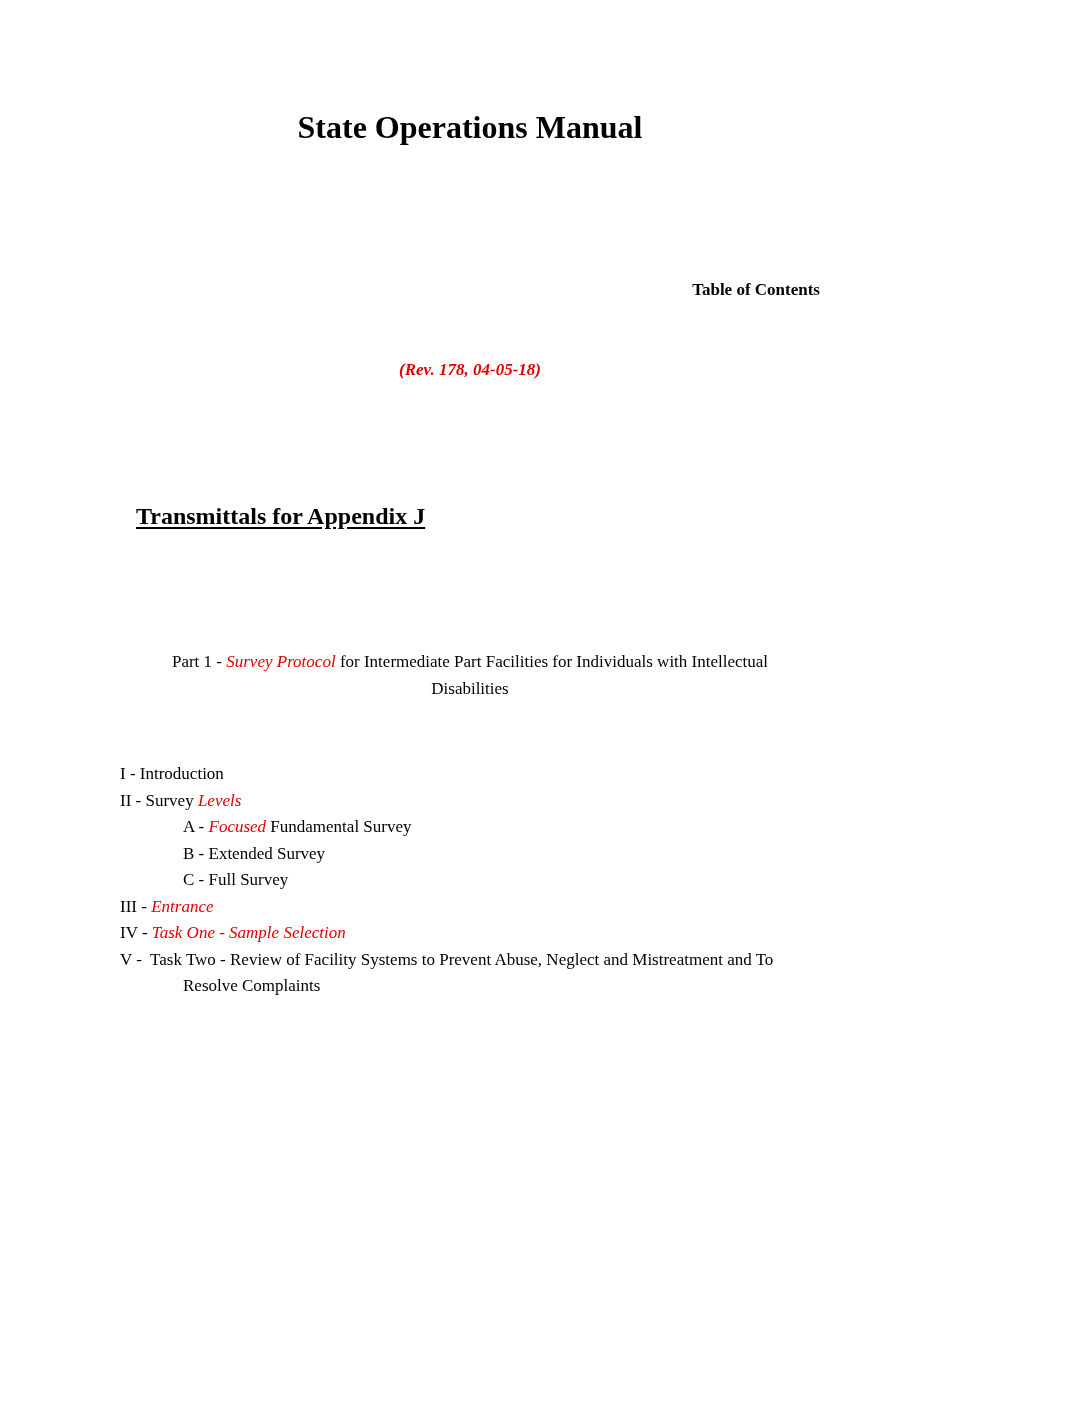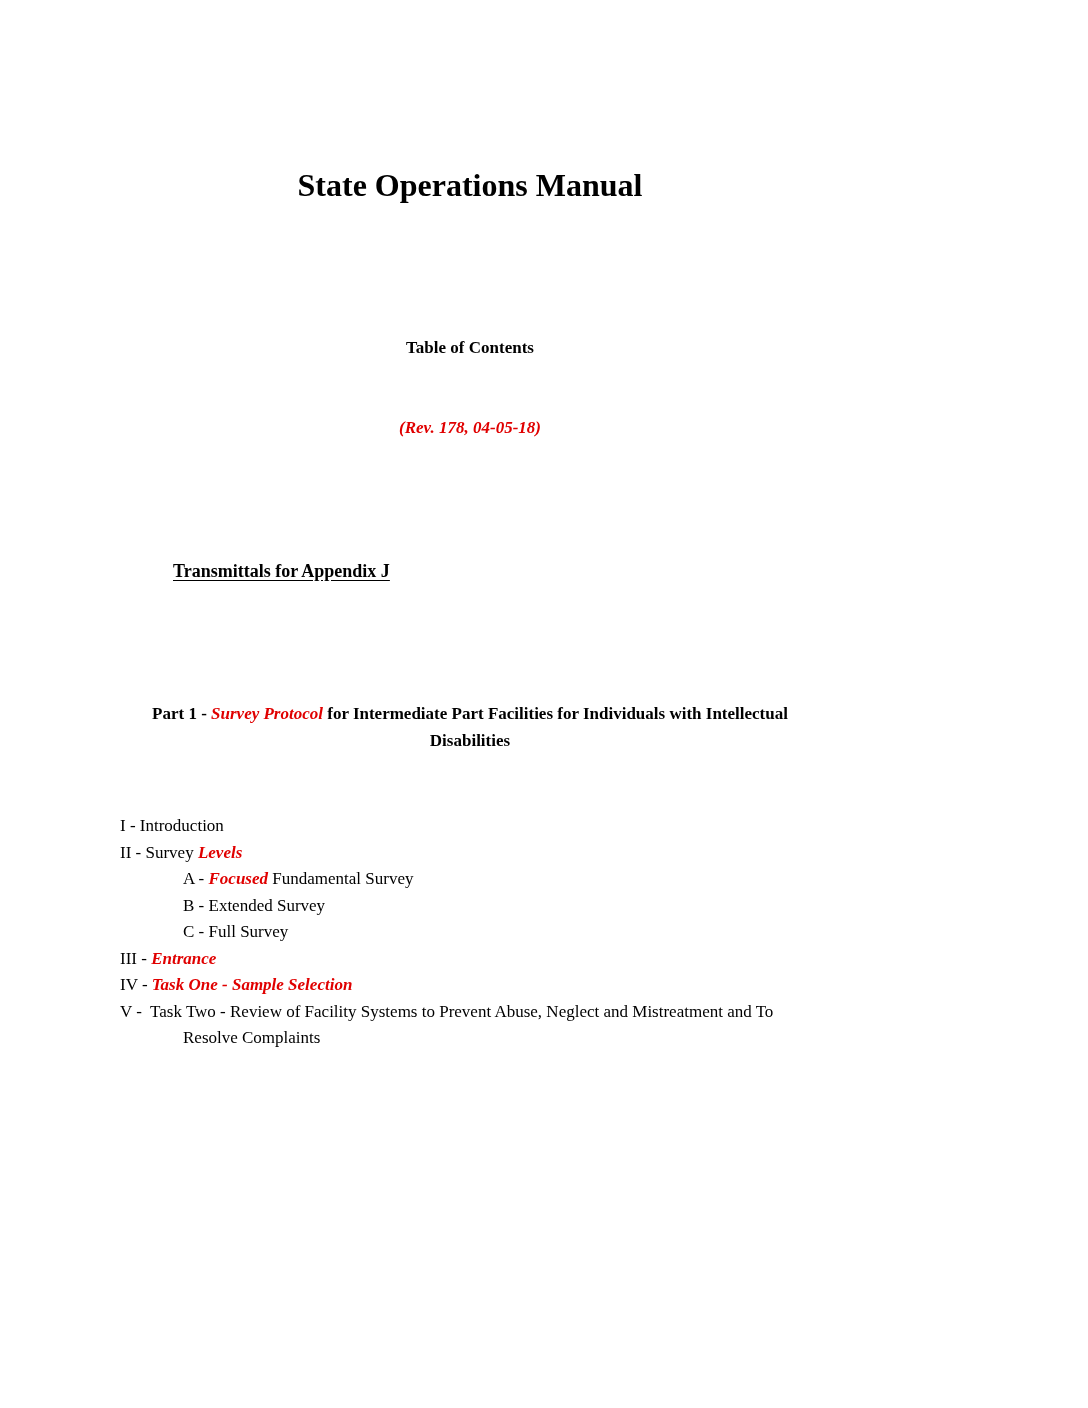--- a/index.html
+++ b/index.html
@@ -6,74 +6,73 @@
   * { margin: 0; padding: 0; box-sizing: border-box; }
   html, body {
     width: 1088px; height: 1408px;
     background: var(--paper);
     color: var(--ink);
     font-family: "Liberation Serif", serif;
     overflow: hidden;
   }
   .page {
     width: 940px; height: 1408px;
-    padding: 114px 120px 0 120px;
+    padding: 56px 120px 0 120px;
     white-space: pre-wrap;
   }
   .doc-title {
     text-align: center;
     font-size: 32px;
     font-weight: bold;
     line-height: 1.1;
   }
   .doc-subtitle {
     text-align: center;
     font-size: 24px;
     font-weight: bold;
     line-height: 38px;
     margin-top: 22px;
   }
   .toc-heading {
-    text-align: center;
+    text-align: right;
     font-size: 17px;
     font-weight: bold;
     line-height: 26px;
     margin-top: 60px;
   }
   .revision {
     text-align: center;
     font-size: 17px;
     font-weight: bold;
     font-style: italic;
     color: var(--red);
     line-height: 26px;
   }
   .transmittals {
-    font-size: 18px;
+    font-size: 24px;
     font-weight: bold;
     text-decoration: underline;
     text-underline-offset: 3px;
     margin-top: 48px;
     display: inline-block;
     color: var(--ink);
-    margin-left: 37px;
   }
   .part-heading {
     text-align: center;
     font-size: 17px;
     line-height: 26.5px;
     margin-top: 47px;
   }
   .toc-list { margin-top: 5px; font-size: 17px; }
   .toc-line { line-height: 26.5px; }
   .toc-line.lvl0  { padding-left: 0; }
   .toc-line.lvl1  { padding-left: 63px; }
   .sg-plain { color: var(--ink); }
-  .sg-bold { color: var(--ink); font-weight: bold; }
-  .sg-redbold { color: var(--red); font-weight: bold; font-style: italic; }
+  .sg-bold { color: var(--ink); font-weight: normal; }
+  .sg-redbold { color: var(--red); font-weight: normal; font-style: italic; }
 </style>
 </head>
 <body>
 
 <div class="page">
 
   <div class="doc-title">State Operations Manual</div>
 
 
   <div class="toc-heading">Table of Contents</div>

